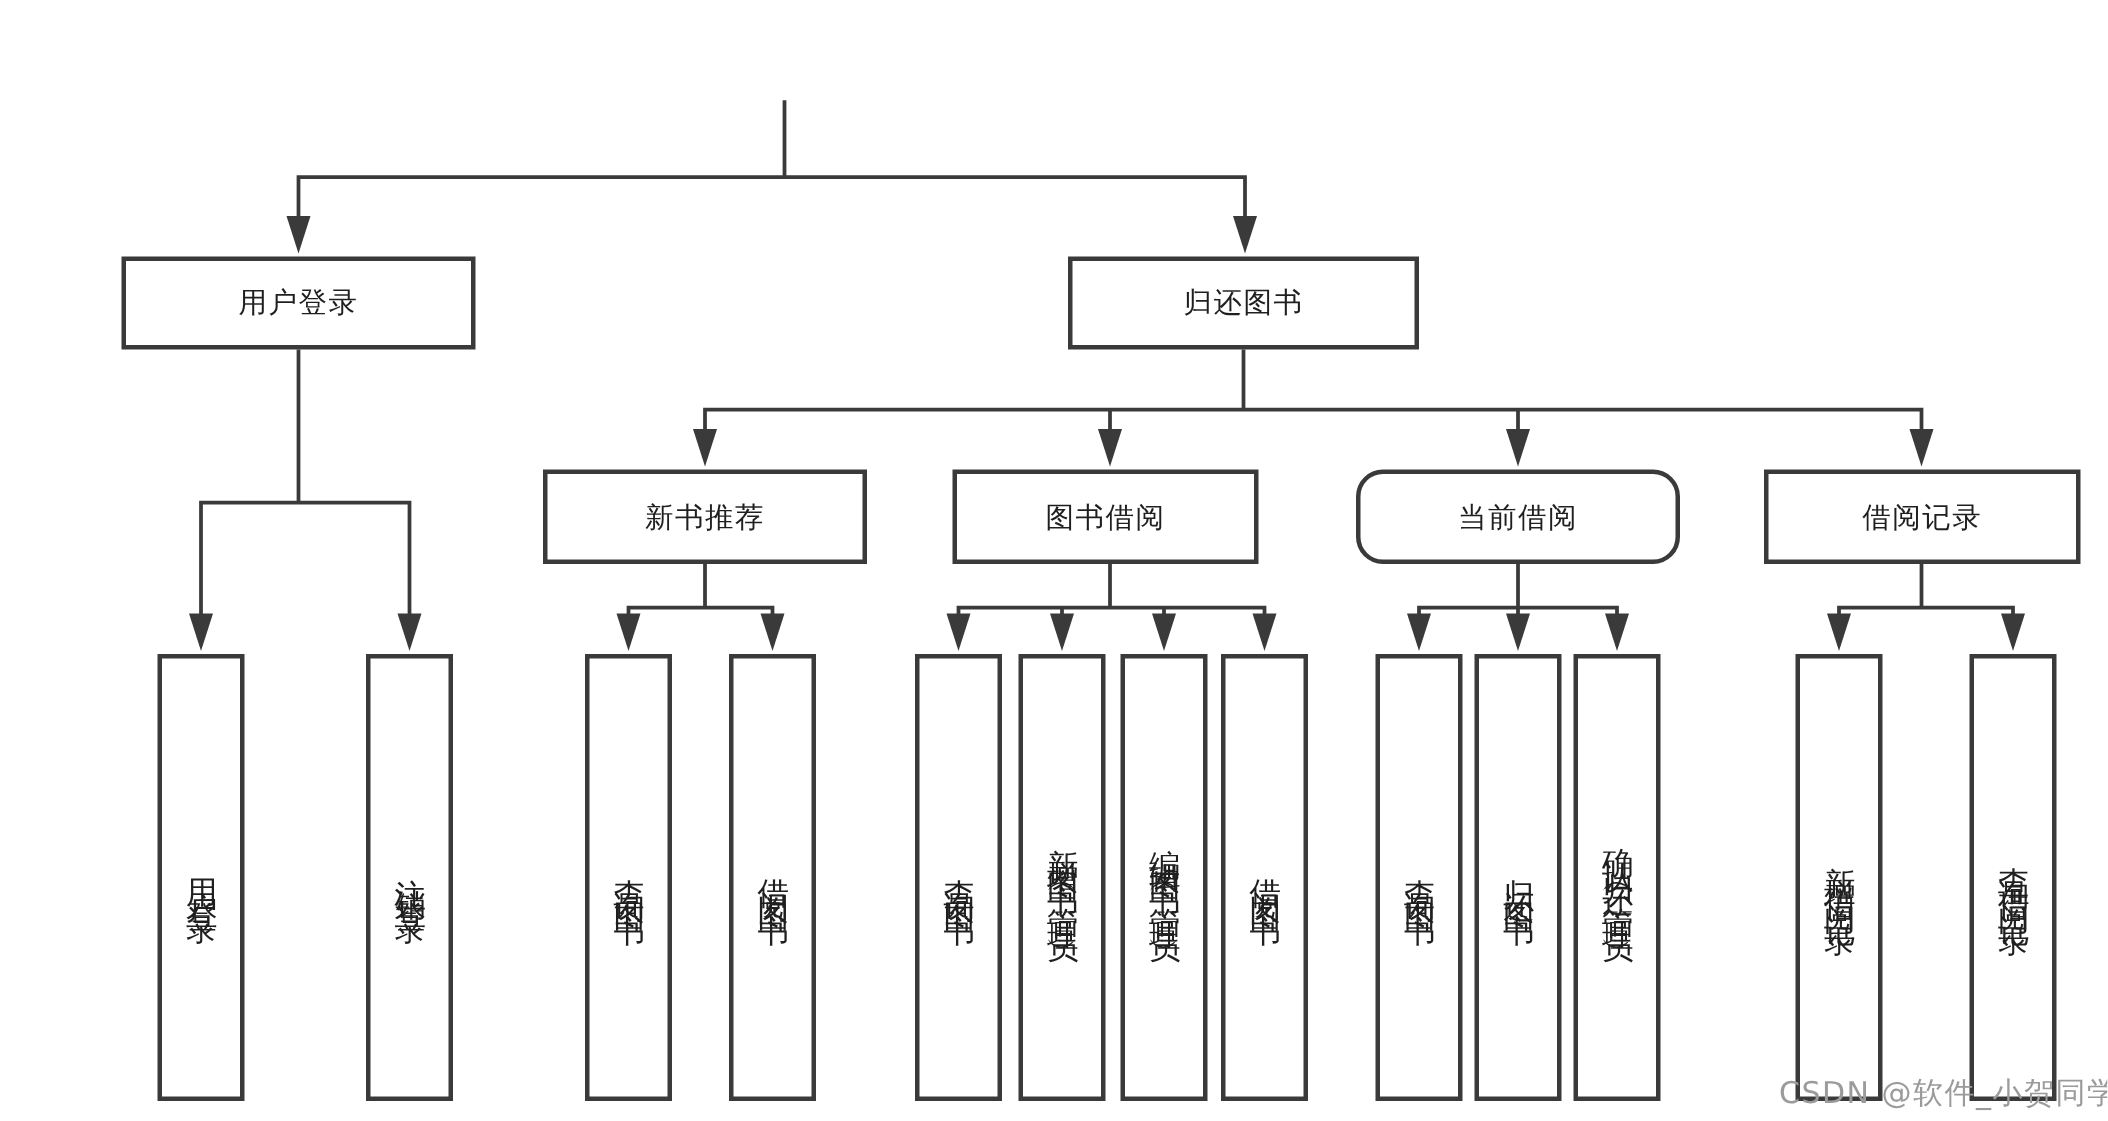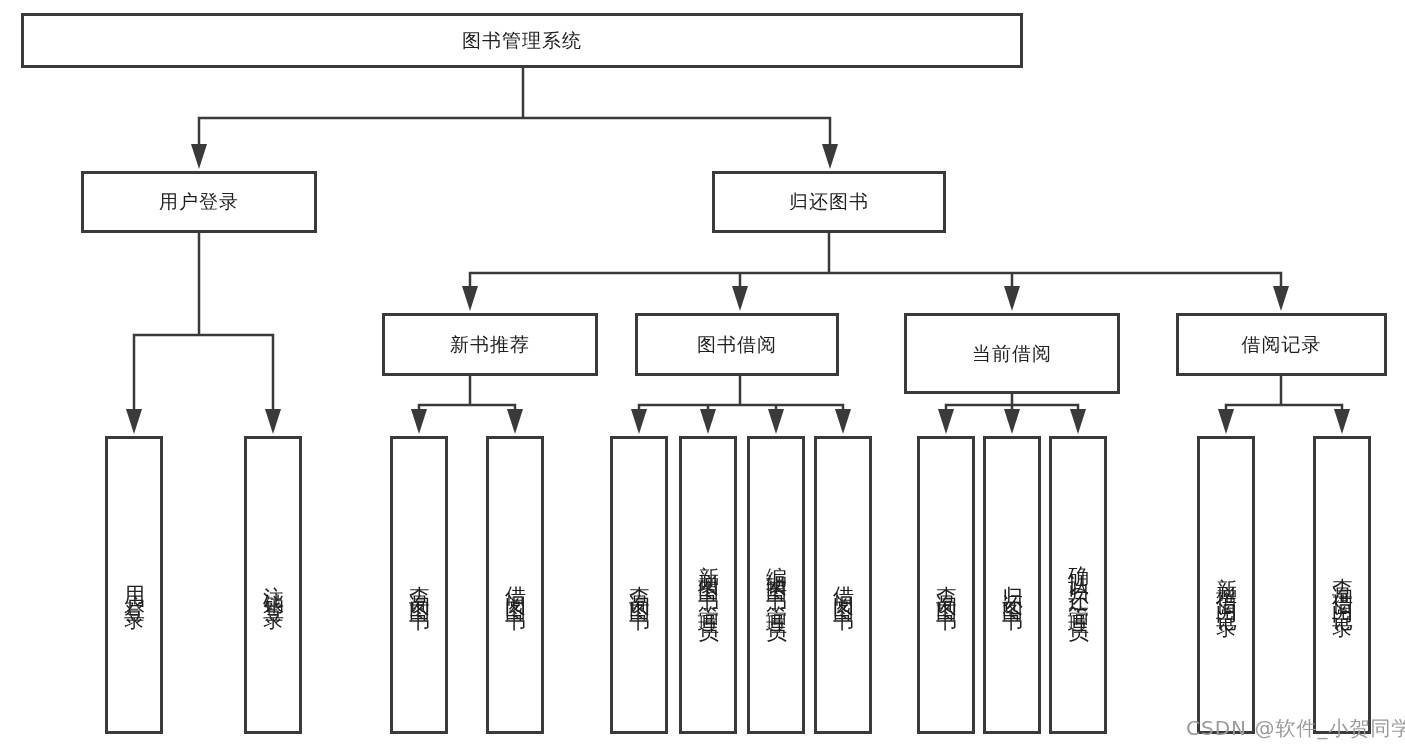--- a/index.html
+++ b/index.html
@@ -108,38 +108,35 @@
     <path d="M1012 375 V405 M946 405 H1078 M946 405 V411 M1012 405 V411 M1078 405 V411"></path>
     <polygon points="938,409 954,409 946,434"></polygon>
     <polygon points="1004,409 1020,409 1012,434"></polygon>
     <polygon points="1070,409 1086,409 1078,434"></polygon>
 
     <path d="M1281 375 V405 M1226 405 H1342 M1226 405 V411 M1342 405 V411"></path>
     <polygon points="1218,409 1234,409 1226,434"></polygon>
     <polygon points="1334,409 1350,409 1342,434"></polygon>
   </svg>
 
-  <div class="node" style="left:21px; top:13px; width:1002px; height:55px;">
-    <span>图书管理系统</span>
-  </div>
 
   <div class="node" style="left:81px; top:171px; width:236px; height:62px;">
     <span>用户登录</span>
   </div>
   <div class="node" style="left:712px; top:171px; width:234px; height:62px;">
     <span>归还图书</span>
   </div>
 
-  <div class="node" style="left:362px; top:313px; width:216px; height:63px;margin-left:20px;">
+  <div class="node" style="left:362px; top:313px; width:216px; height:63px;">
     <span>新书推荐</span>
   </div>
   <div class="node" style="left:635px; top:313px; width:204px; height:63px;">
     <span>图书借阅</span>
   </div>
-  <div class="node" style="left:904px; top:313px; width:216px; height:81px;">
+  <div class="node" style="left:904px; top:313px; width:216px; height:63px;border-radius:18px;">
     <span>当前借阅</span>
   </div>
   <div class="node" style="left:1176px; top:313px; width:211px; height:63px;">
     <span>借阅记录</span>
   </div>
 
   <div class="leaf" style="left:105px;">
     <span class="vtext">用户登录</span>
   </div>
   <div class="leaf" style="left:244px;">

